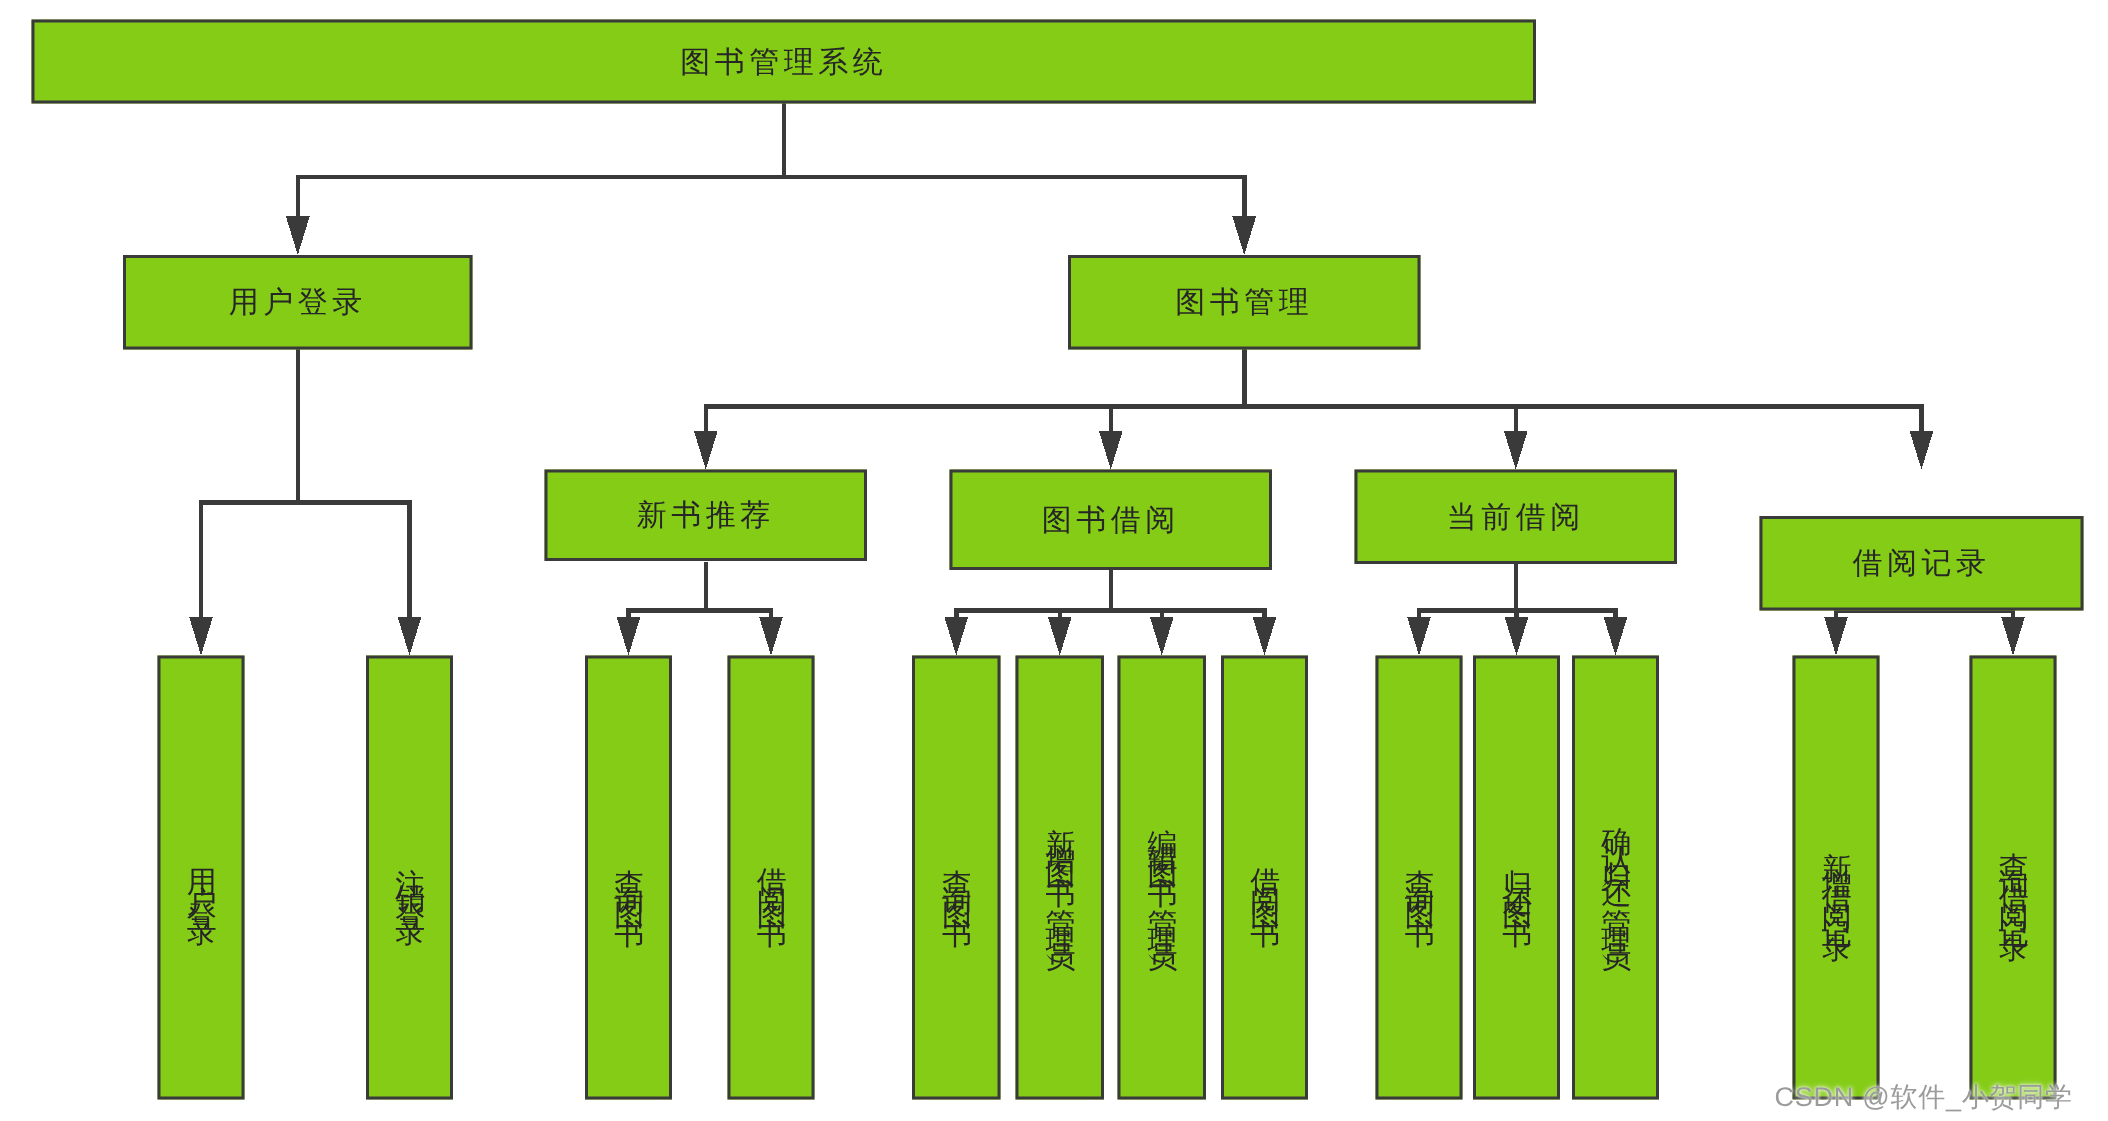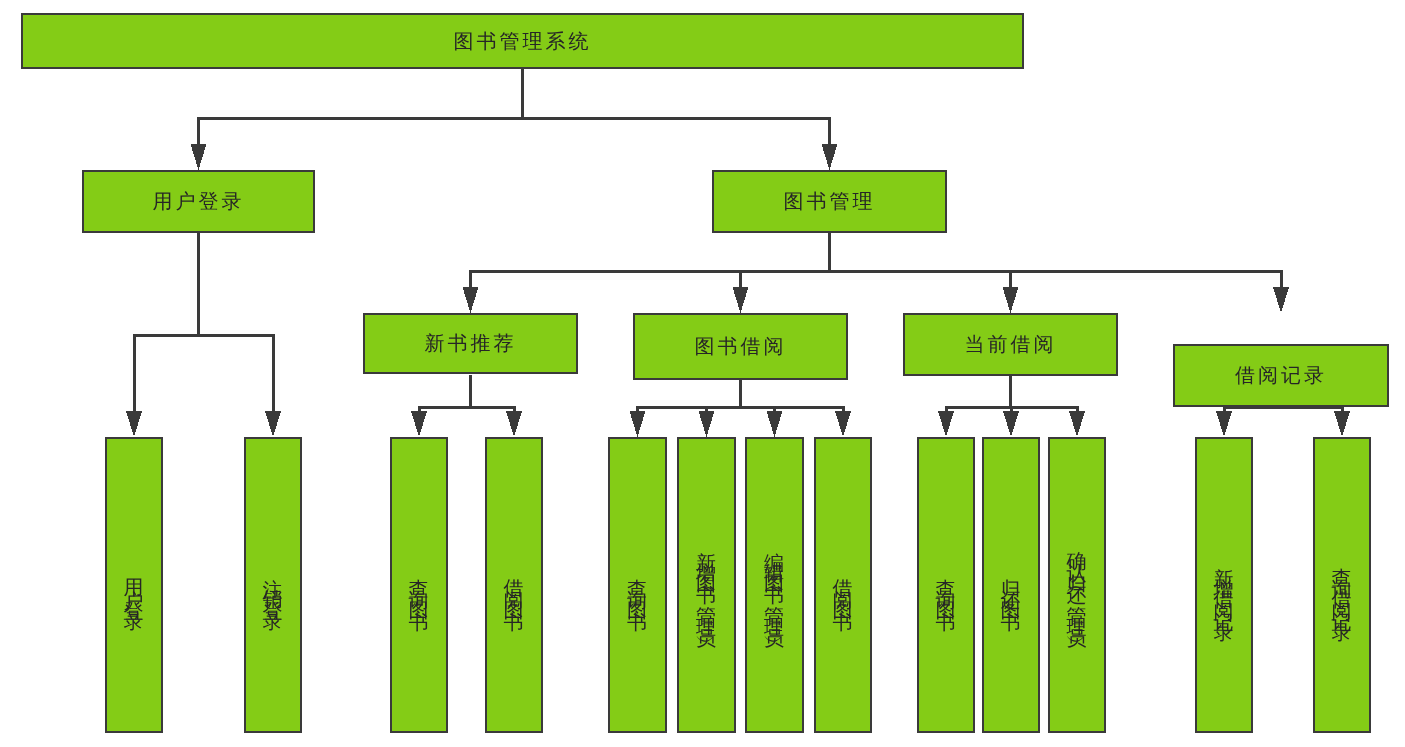--- a/index.html
+++ b/index.html
@@ -162,13 +162,14 @@
       <div class="node v" style="left: 1048px; top: 437px; width: 58px; height: 296px;">
         <span class="label">确认归还（管理员）</span>
       </div>
       <div class="node v" style="left: 1195px; top: 437px; width: 58px; height: 296px;">
         <span class="label">新增借阅记录</span>
       </div>
       <div class="node v" style="left: 1313px; top: 437px; width: 58px; height: 296px;">
         <span class="label">查询借阅记录</span>
       </div>
     </div>
+  <div class="watermark">CSDN @软件_小贺同学</div>
 </div>
 
 </body></html>

